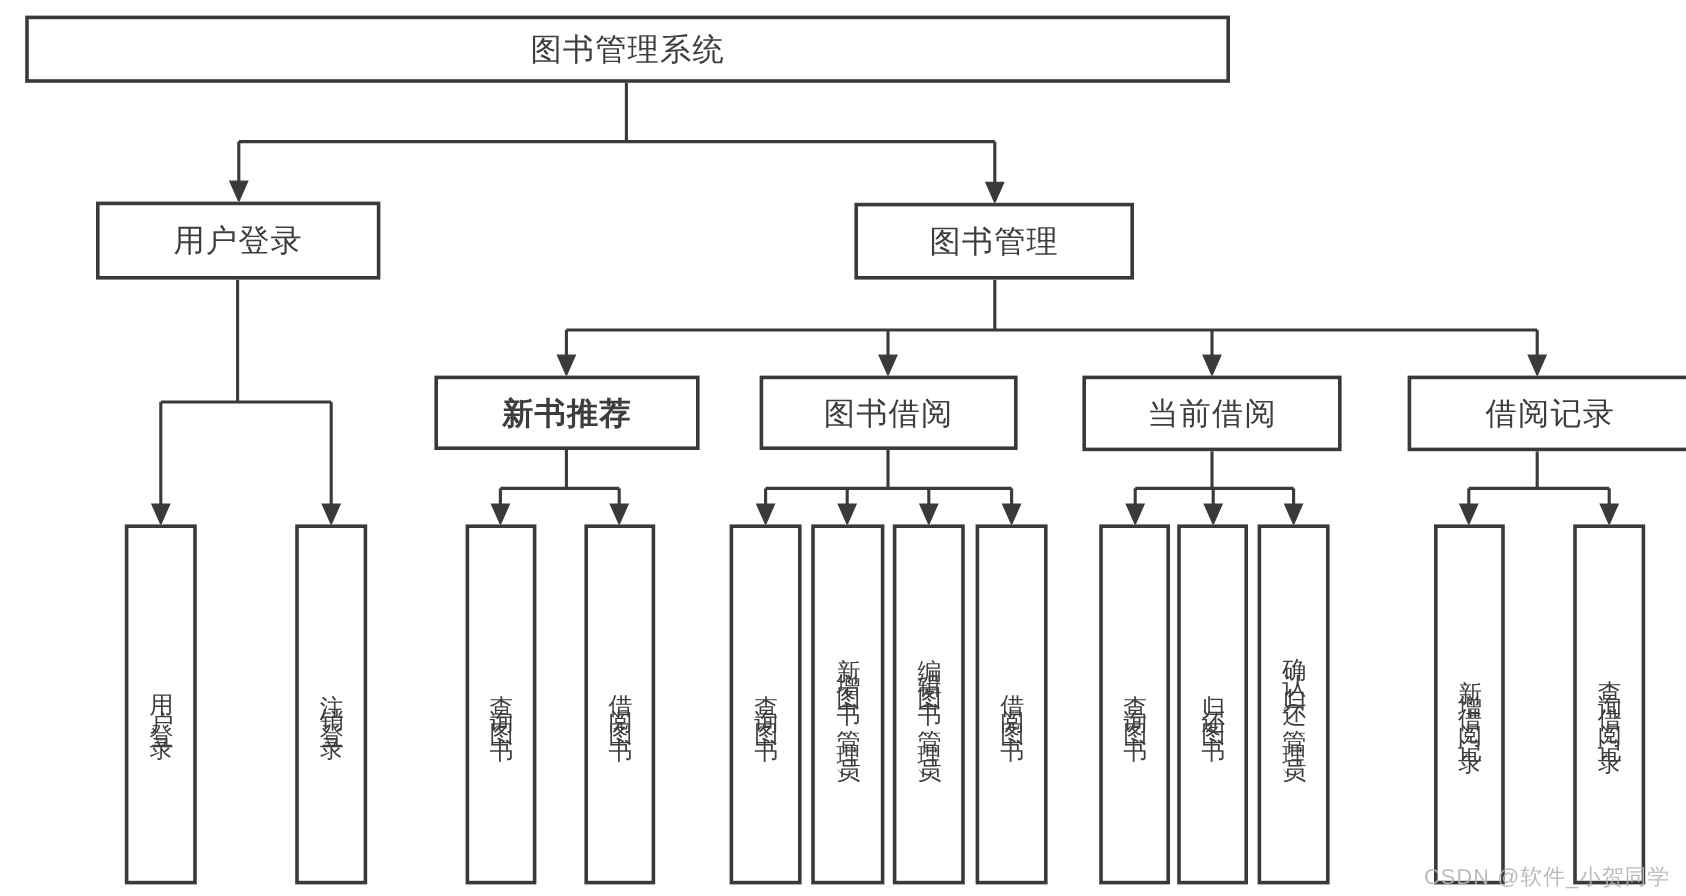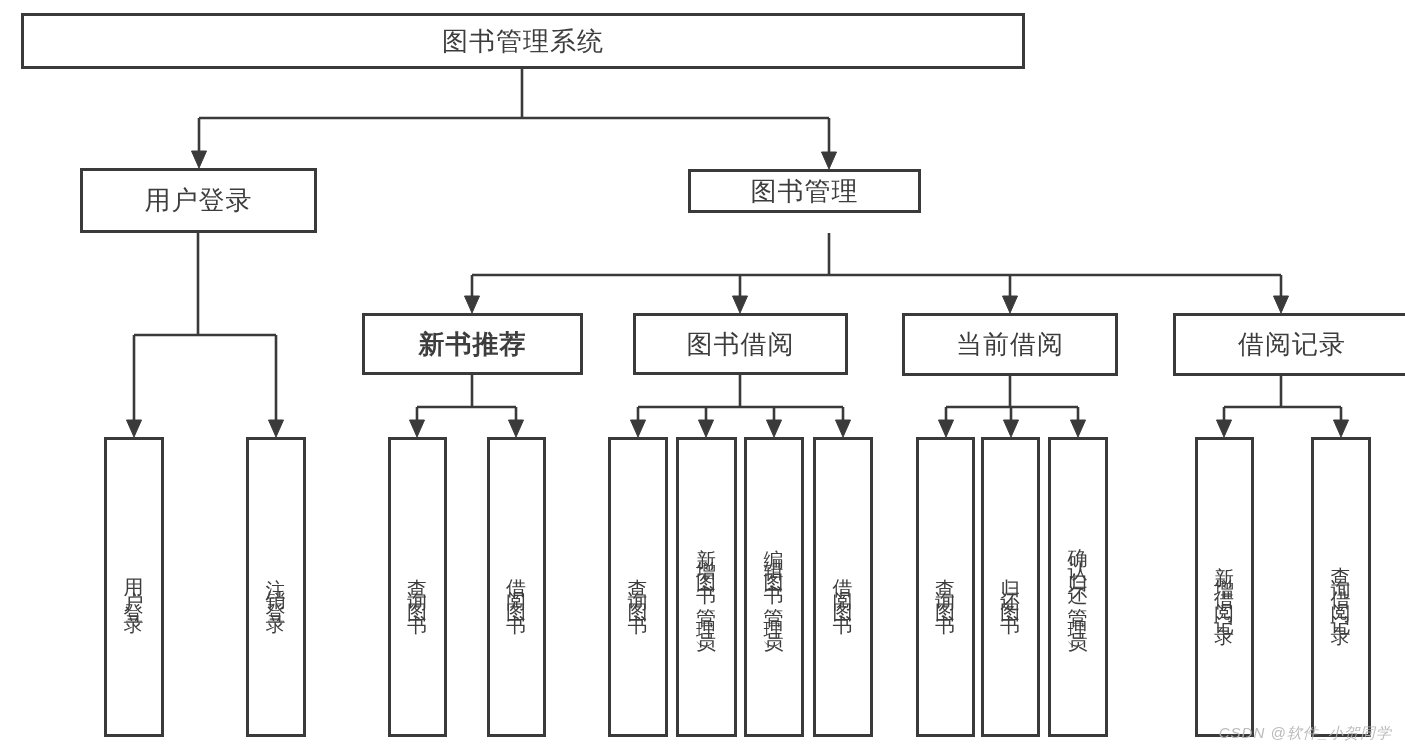--- a/index.html
+++ b/index.html
@@ -40,26 +40,25 @@
     text-orientation: mixed;
     font-size: 20px;
     letter-spacing: 12px;
     white-space: normal;
     line-height: 1;
   }
   .watermark {
     position: absolute;
     right: 13px;
     bottom: 4px;
-    font-size: 15px;
+    font-size: 18px;
     color: #b5b5b5;
     opacity: 0.92;
     letter-spacing: 1px;
     z-index: 10;
-    font-style: italic;
   }
 </style>
 </head>
 <body>
 
 <div id="stage">
 
   <svg id="connectors" viewBox="0 0 1405 747" xmlns="http://www.w3.org/2000/svg">
     <g stroke="#3a3a3a" stroke-width="2.6" fill="#3a3a3a">
 
@@ -134,21 +133,21 @@
         <polygon points="1216.5,420 1231.5,420 1224,437" stroke-width="1"></polygon>
         <line x1="1341" y1="407" x2="1341" y2="421"></line>
         <polygon points="1333.5,420 1348.5,420 1341,437" stroke-width="1"></polygon>
       </g>
     </g>
   </svg>
 
   <div class="node" style="left:21px; top:13px; width:1004px; height:56px;text-align:right;">图书管理系统</div>
 
   <div class="node" style="left:80px; top:168px; width:237px; height:65px;">用户登录</div>
-  <div class="node" style="left:688px; top:169px; width:233px; height:44px;">图书管理</div>
+  <div class="node" style="left:712px; top:169px; width:233px; height:64px;">图书管理</div>
 
   <div class="node" style="left:362px; top:313px; width:221px; height:62px;font-weight:bold;">新书推荐</div>
   <div class="node" style="left:633px; top:313px; width:215px; height:62px;">图书借阅</div>
   <div class="node" style="left:902px; top:313px; width:216px; height:63px;">当前借阅</div>
   <div class="node" style="left:1173px; top:313px; width:238px; height:63px;">借阅记录</div>
 
   <div class="node vnode" style="left:104px; top:437px; width:60px; height:300px;">用户登录</div>
   <div class="node vnode" style="left:246px; top:437px; width:60px; height:300px;">注销登录</div>
 
   <div class="node vnode" style="left:388px; top:437px; width:59px; height:300px;">查询图书</div>

